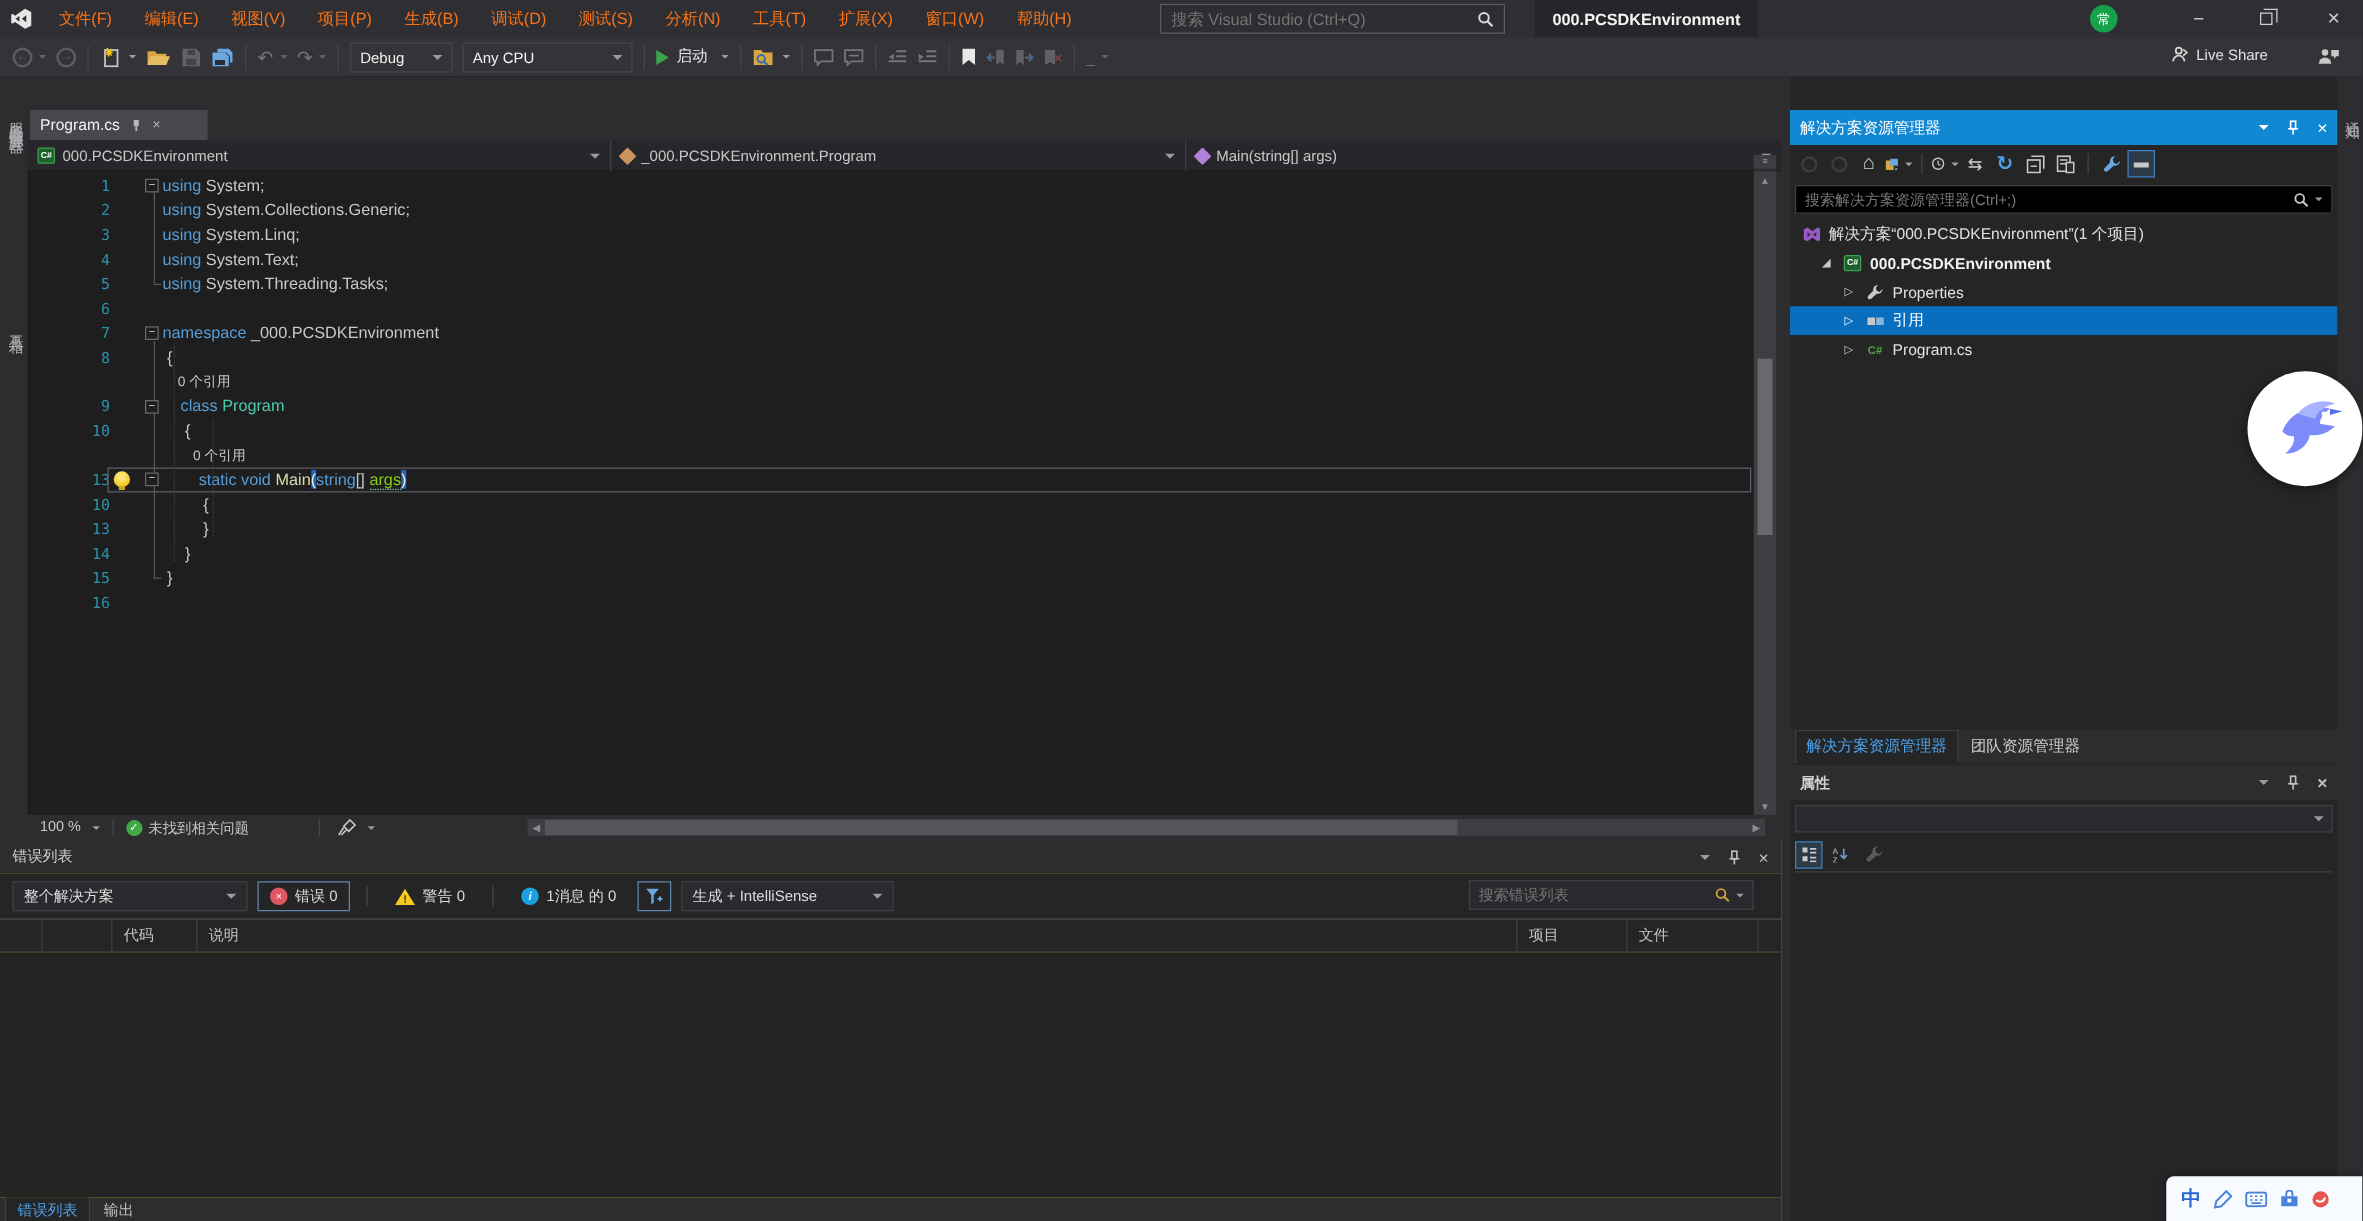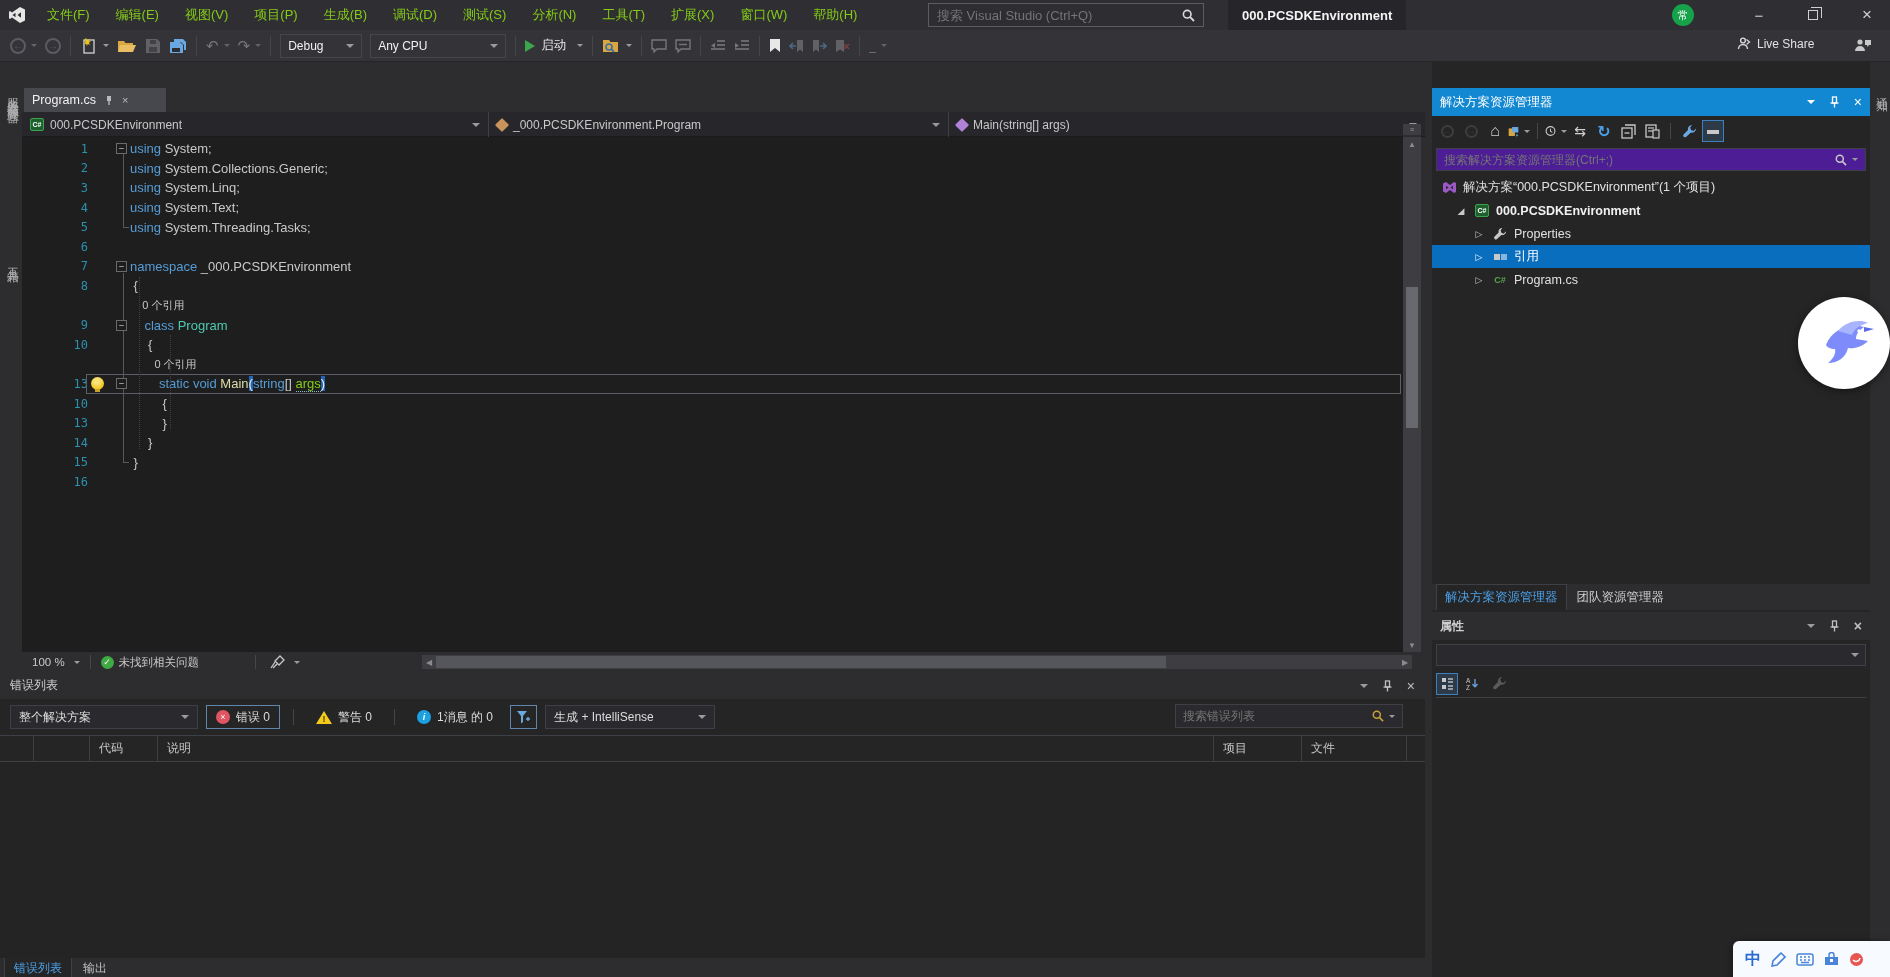--- a/index.html
+++ b/index.html
@@ -4,21 +4,21 @@
 <style>
   *{margin:0;padding:0;box-sizing:border-box;font-family:"Liberation Sans","DejaVu Sans",sans-serif;}
   html,body{width:1890px;height:977px;overflow:hidden;background:#2D2D30;position:relative;font-size:12px;color:#DCDCDC;}
   .abs{position:absolute;}
   .flex{display:flex;align-items:center;}
   .dd{width:0;height:0;border-left:4px solid transparent;border-right:4px solid transparent;border-top:4px solid #9B9B9E;display:inline-block;margin-left:5px;}
   .dd.sm{border-left-width:3px;border-right-width:3px;border-top-width:3px;}
   .sep{width:1px;height:20px;background:#46464A;margin:0 5px;}
   
   #titlebar{left:0;top:0;width:1890px;height:30px;background:#2F2F33;display:flex;align-items:center;}
-  .menu-item{padding:4px 13px;height:30px;display:flex;align-items:center;color:#84cc16;font-size:13px;cursor:default;}
+  .menu-item{padding:4px 13px;height:30px;display:flex;align-items:center;color:#f97316;font-size:13px;cursor:default;}
   #vs-logo{width:34px;height:30px;display:flex;align-items:center;justify-content:center;}
   #qsearch{position:absolute;left:928px;top:3px;width:276px;height:24px;background:#2D2D32;border:1px solid #5C5C60;display:flex;align-items:center;padding:0 8px;}
   #qsearch input{flex:1;background:transparent;border:none;outline:none;color:#9A9A9E;font-size:13px;}
   #win-title{position:absolute;left:1228px;top:0;height:30px;padding:0 14px;display:flex;align-items:center;background:#26262A;color:#F4F4F4;font-size:13px;font-weight:bold;}
   #ime-badge{position:absolute;left:1672px;top:4px;width:22px;height:22px;border-radius:50%;background:#16A24B;color:#fff;font-size:11px;display:flex;align-items:center;justify-content:center;}
   .caption-btn{position:absolute;top:0;width:46px;height:30px;display:flex;align-items:center;justify-content:center;color:#CFCFCF;font-size:15px;}
   #btn-restore i{width:10px;height:10px;border:1px solid #CFCFCF;display:block;position:relative;}
   #btn-restore i:before{content:"";position:absolute;left:2px;top:-4px;width:10px;height:10px;border:1px solid #CFCFCF;border-bottom:none;border-left:none;}
   
   #toolbar{left:0;top:30px;width:1890px;height:32px;background:#333338;border-bottom:1px solid #252528;display:flex;align-items:center;padding-left:6px;}
@@ -88,21 +88,21 @@
   .btab.active{background:#252526;color:#4BA0E8;border:1px solid #3F3F46;border-top:none;}
   .btab.idle{color:#C0C0C0;}
   
   #rightpanel{left:1432px;top:62px;width:438px;height:915px;background:#252526;}
   #se-header{position:absolute;left:0;top:26px;width:100%;height:28px;background:#1287D2;color:#fff;display:flex;align-items:center;padding:0 8px;font-size:12.5px;}
   #se-header .hdr-icons{color:#fff;}
   #se-toolbar{position:absolute;left:0;top:54px;width:100%;height:30px;display:flex;align-items:center;padding:0 4px;gap:2px;}
   .seico{width:22px;height:22px;display:flex;align-items:center;justify-content:center;color:#CFCFCF;font-size:13px;}
   .seico.blue{color:#4BA0E8;}
   .seico.sel{border:1px solid #3E7FBF;background:#2D3A47;}
-  #se-search{position:absolute;left:4px;top:86px;width:430px;height:23px;border:1px solid #3F3F46;background:#4c1d95;display:flex;align-items:center;padding:0 7px;}
+  #se-search{position:absolute;left:4px;top:86px;width:430px;height:23px;border:1px solid #3F3F46;background:#000000;display:flex;align-items:center;padding:0 7px;}
   #se-search input{flex:1;background:transparent;border:none;outline:none;color:#8A8A8E;font-size:12px;}
   #se-tree{position:absolute;left:0;top:114px;width:100%;}
   .trow{position:relative;height:23px;display:flex;align-items:center;color:#E0E0E0;font-size:12.5px;gap:5px;}
   .trow.sel{background:#0A6EBE;color:#fff;}
   .exp{width:14px;text-align:center;color:#C8C8C8;font-size:9px;flex:none;}
   .trow.sel .exp{color:#fff;}
   .ticon{width:18px;display:flex;justify-content:center;flex:none;}
   .ic-refs{display:inline-flex;gap:1px;align-items:center;}
   .ic-refs b{width:6px;height:6px;background:#C9C9C9;display:block;}
   .ic-refs b+b{background:#8AB6DC;}

